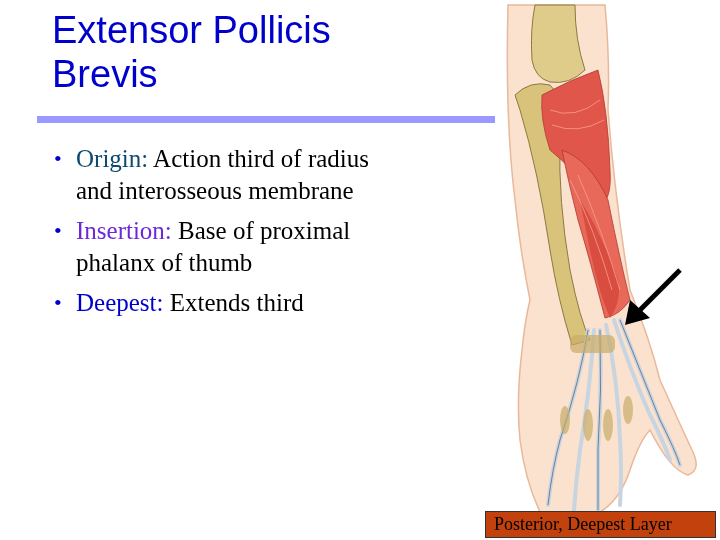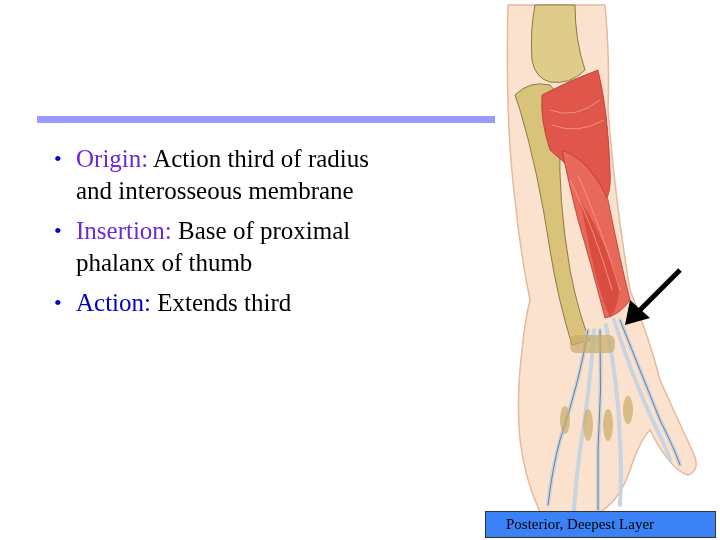--- a/index.html
+++ b/index.html
@@ -28,44 +28,45 @@
       margin-bottom: 8px;
     }
     .bullet-dot {
       position: absolute; left: 4px; top: 0; color: #0000cc; font-size: 22px;
     }
     .illustration {
       position: absolute; left: 480px; top: 0; width: 240px; height: 515px;
     }
     .caption-box {
       position: absolute; left: 485px; top: 511px; width: 231px; height: 27px;
-      border: 1px solid #333333; background: #3b82f6; box-sizing: border-box;
-      font-size: 15px; line-height: 25px; padding-left: 20px; color: #000;
+      border: 1px solid #333333; background: #c2410c; box-sizing: border-box;
+      font-size: 18px; line-height: 25px; padding-left: 8px; color: #000;
     }
   </style>
 </head>
 <body>
 
 <h1 class="title">
-  <br>
+  <span>Extensor Pollicis</span><br>
+  <span>Brevis</span>
 </h1>
 <div class="title-rule"></div>
 
 <ul class="bullets">
   <li class="bullet">
     <span class="bullet-dot">•</span>
-    <span style="color:#6d28d9">Origin:</span><span> Action third of radius and interosseous membrane</span>
+    <span style="color:#0c4a6e">Origin:</span><span> Action third of radius and interosseous membrane</span>
   </li>
   <li class="bullet">
     <span class="bullet-dot">•</span>
     <span style="color:#6d28d9">Insertion:</span><span> Base of proximal phalanx of thumb</span>
   </li>
   <li class="bullet">
     <span class="bullet-dot">•</span>
-    <span style="color:#0000cc">Action:</span><span> Extends third</span>
+    <span style="color:#0000cc">Deepest:</span><span> Extends third</span>
   </li>
 </ul>
 
 <svg class="illustration" viewBox="0 0 240 515" xmlns="http://www.w3.org/2000/svg">
 
   <path d="M28 5 L125 5 Q130 60 128 110 Q135 200 150 290 Q170 340 180 380 Q198 420 212 450 Q222 470 208 475 Q190 470 170 430 Q160 440 150 470 Q140 500 120 512 L60 512 Q45 480 40 440 Q36 400 42 350 Q45 320 50 300 Q40 250 35 200 Q25 120 28 5 Z" fill="#fbe2cf" stroke="#e8b89a" stroke-width="1.5"></path>
 
   <path d="M55 5 L95 5 Q95 40 105 70 Q90 85 70 82 Q55 78 52 60 Q50 30 55 5 Z" fill="#e0cc8a" stroke="#8a7a40" stroke-width="1"></path>
   <path d="M35 95 Q50 80 70 85 Q85 100 80 140 Q78 200 90 270 Q100 320 110 340 L92 345 Q78 300 70 250 Q58 170 40 110 Z" fill="#d9c27a" stroke="#8a7a40" stroke-width="1"></path>
 

